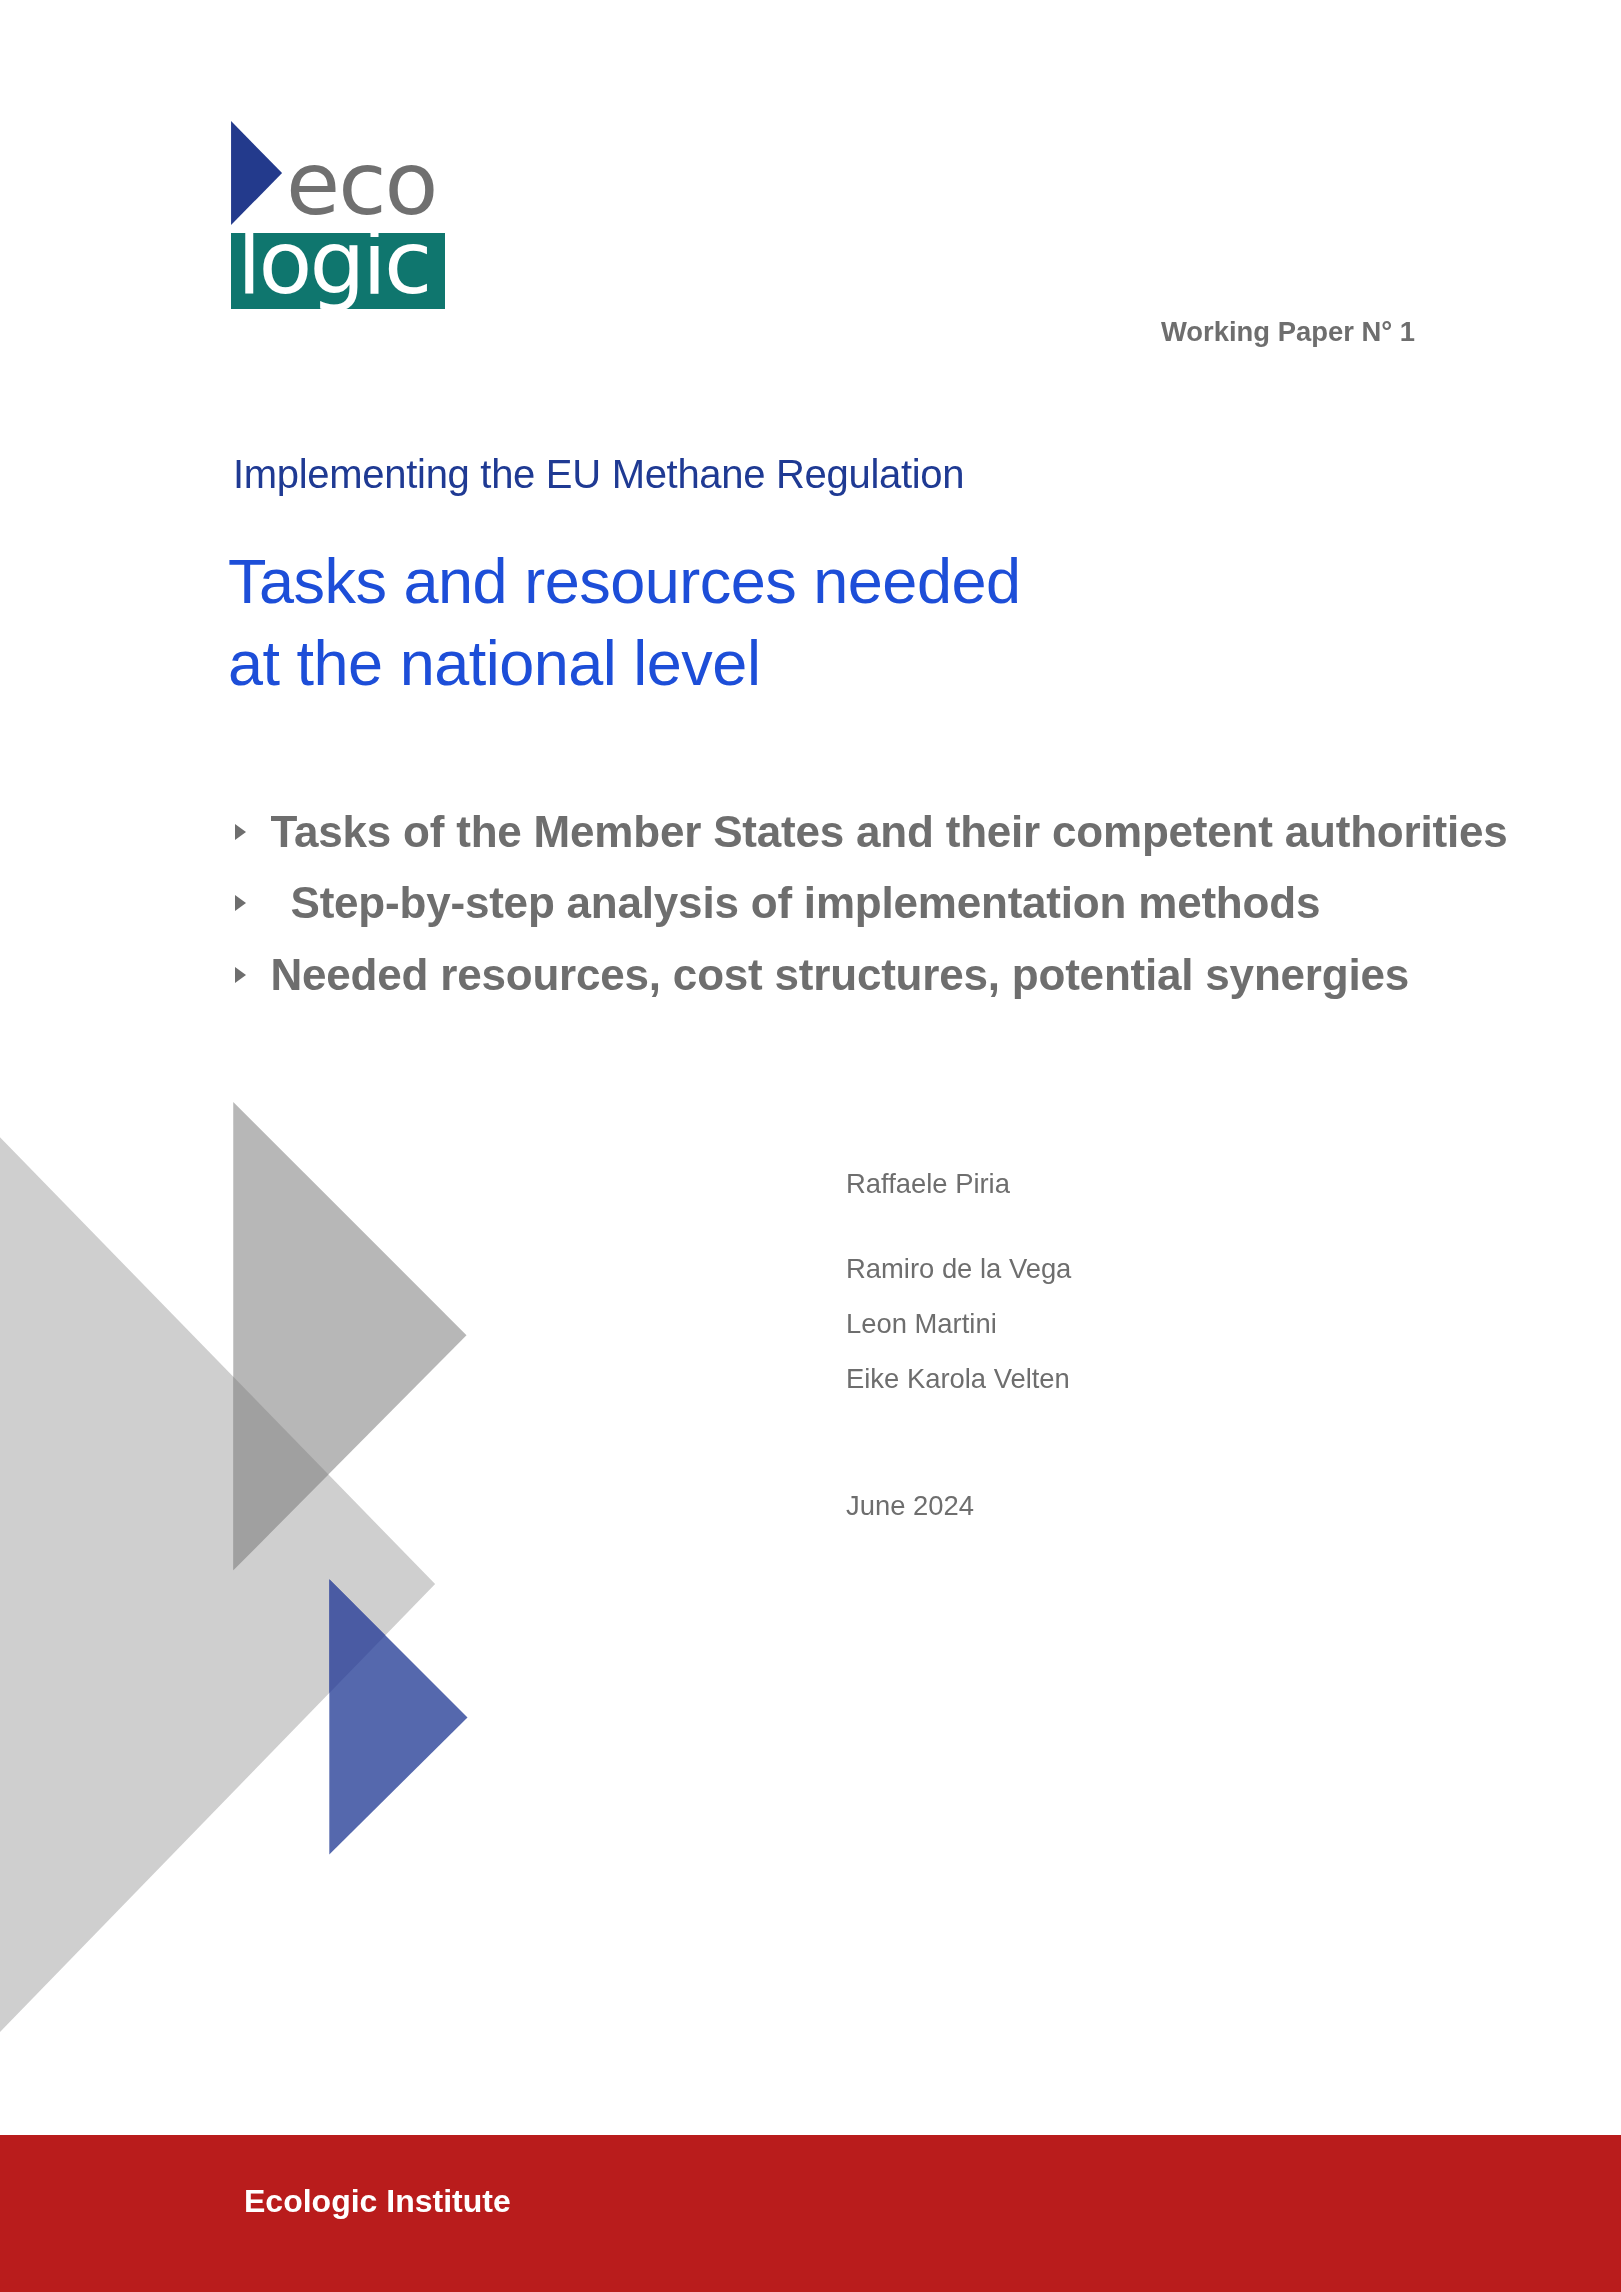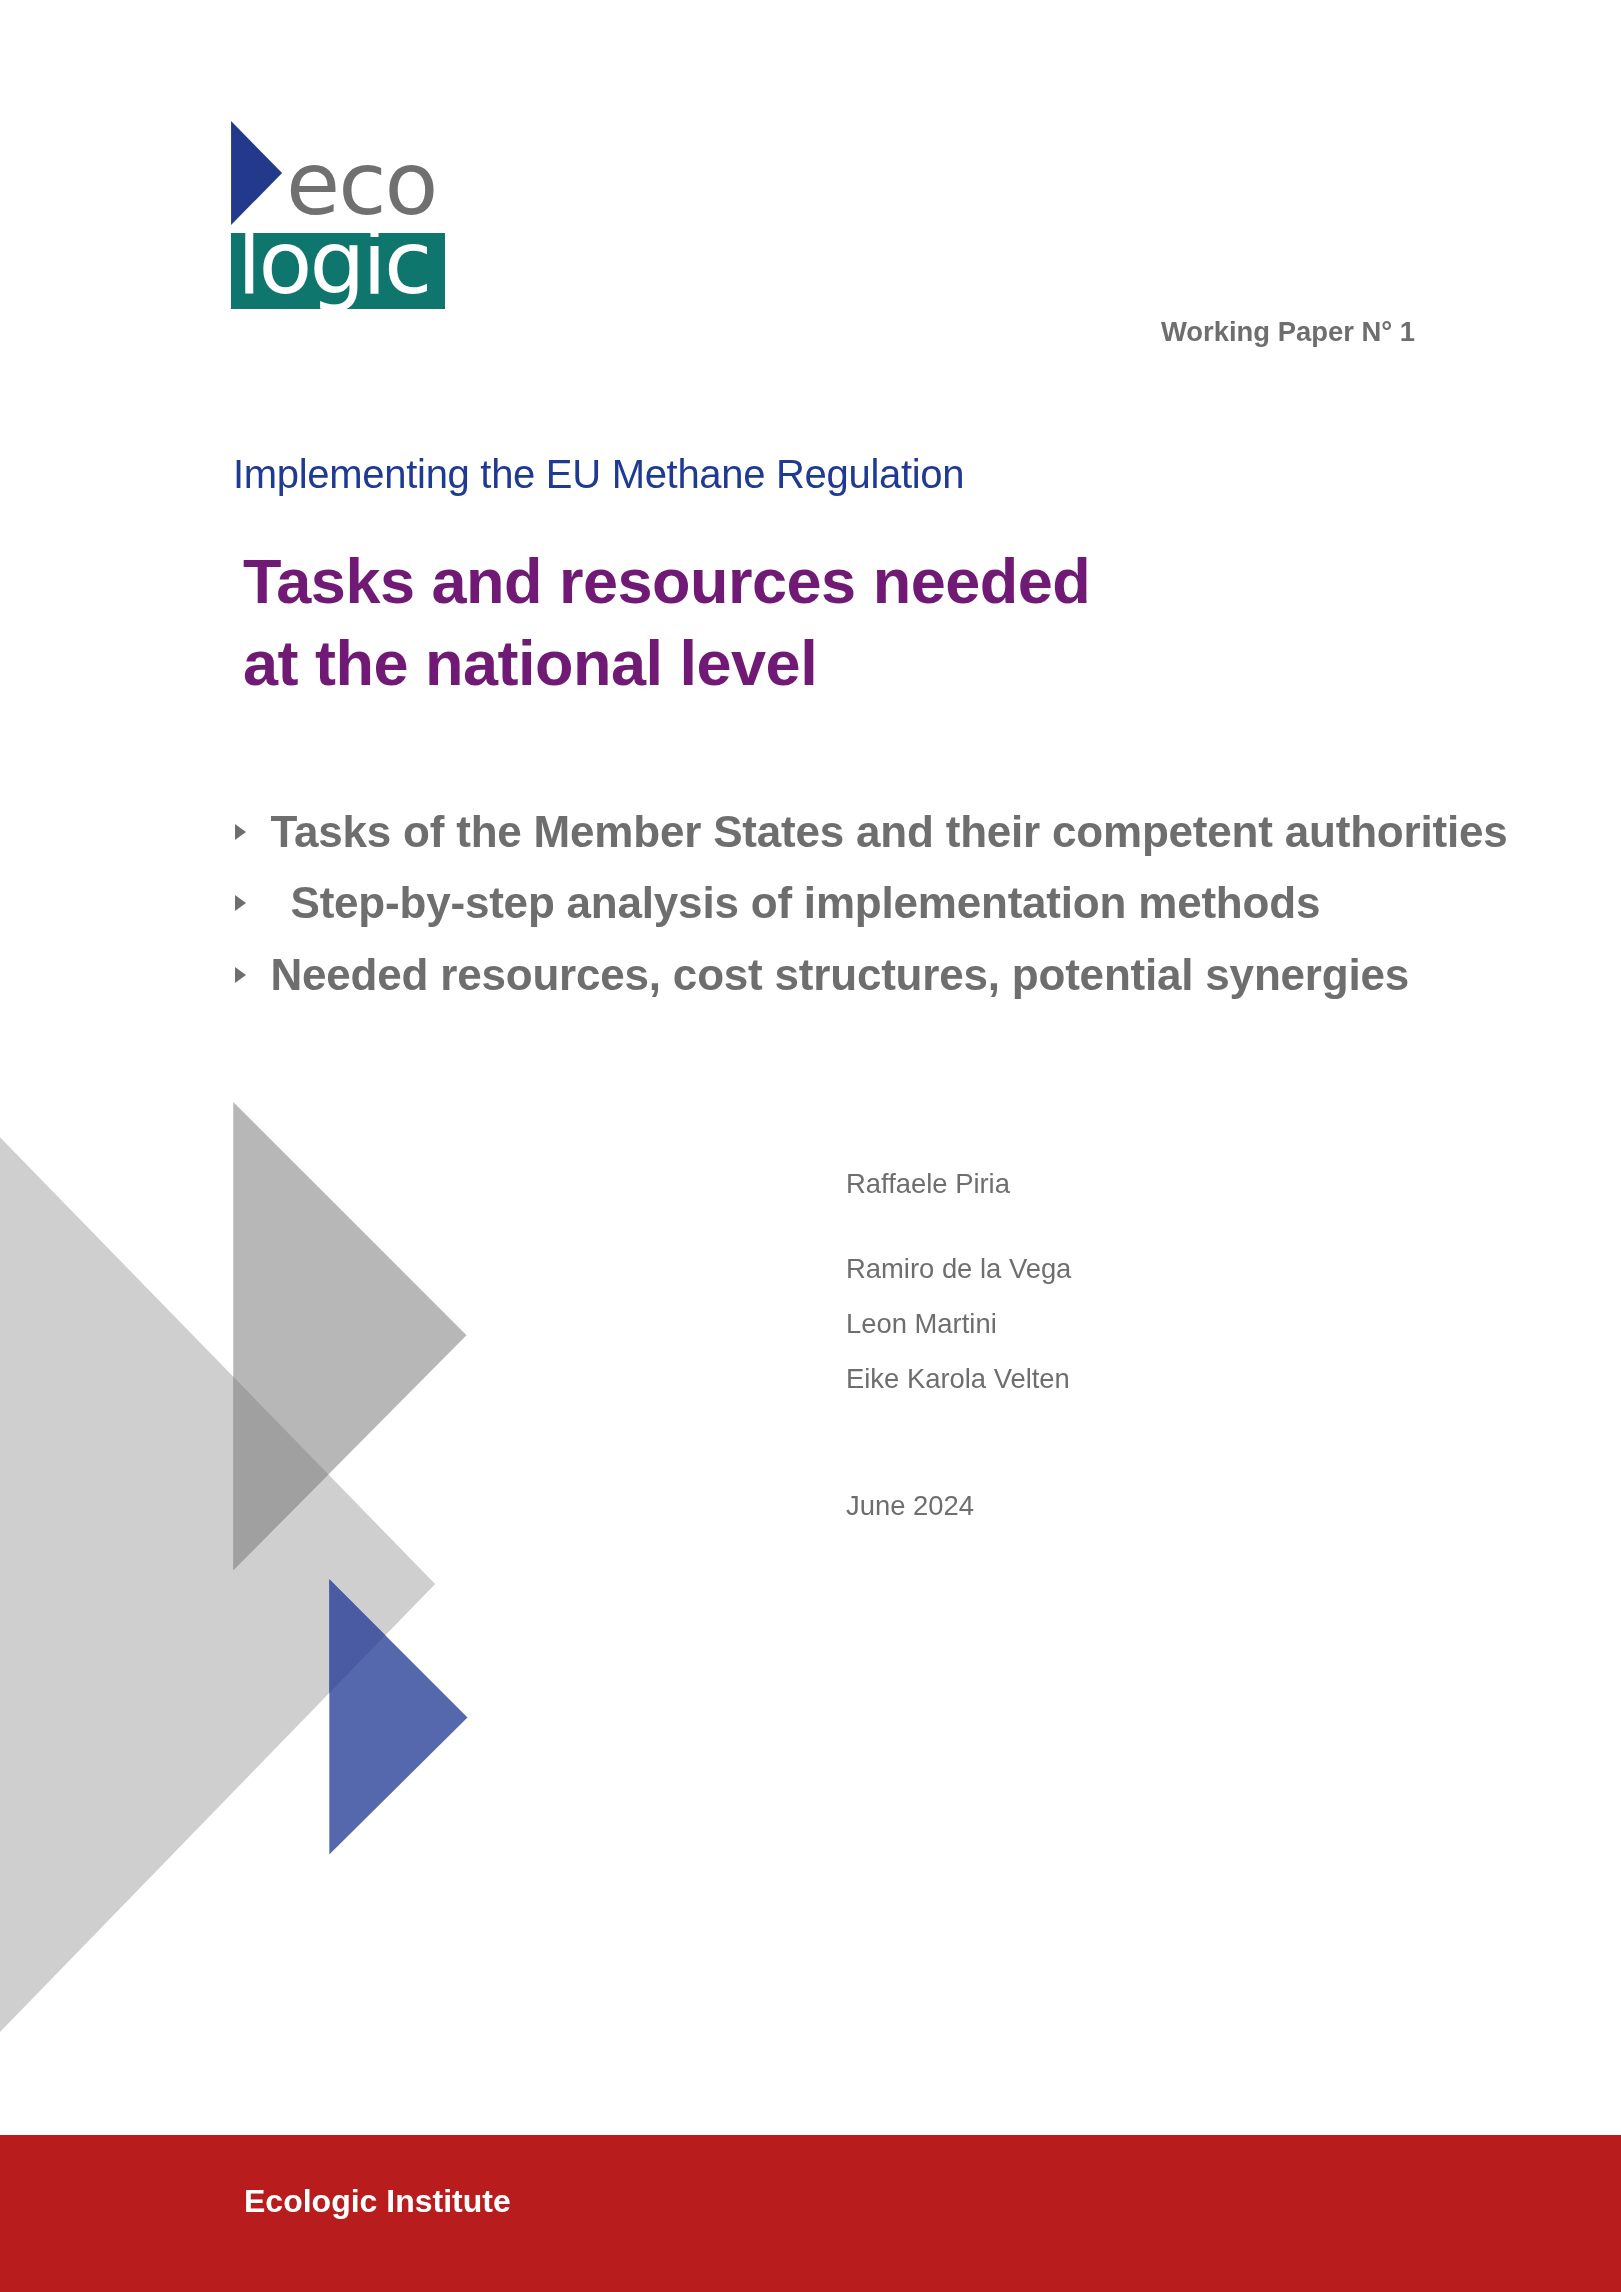--- a/index.html
+++ b/index.html
@@ -39,22 +39,22 @@
       font-size: 27.4px; font-weight: bold; color: #6e6e6e; line-height: 31px; margin-top: 12px;
     }
 
     #subtitle {
       left: 233px; top: 452px;
       font-size: 40px; color: #1f3a93; line-height: 45px;
       letter-spacing: -0.3px;
     }
 
     #title {
-      left: 243px; top: 540px;
-      font-size: 63px; font-weight: bold; color: #701a75;
+      left: 228px; top: 540px;
+      font-size: 63px; font-weight: normal; color: #1d4ed8;
       line-height: 82px; white-space: nowrap;
       letter-spacing: -0.5px;
     }
     #title div { white-space: nowrap; }
 
     .bullet {
       position: absolute; left: 235px; height: 39px;
       display: flex; align-items: center;
     }
     .bullet-tri {

